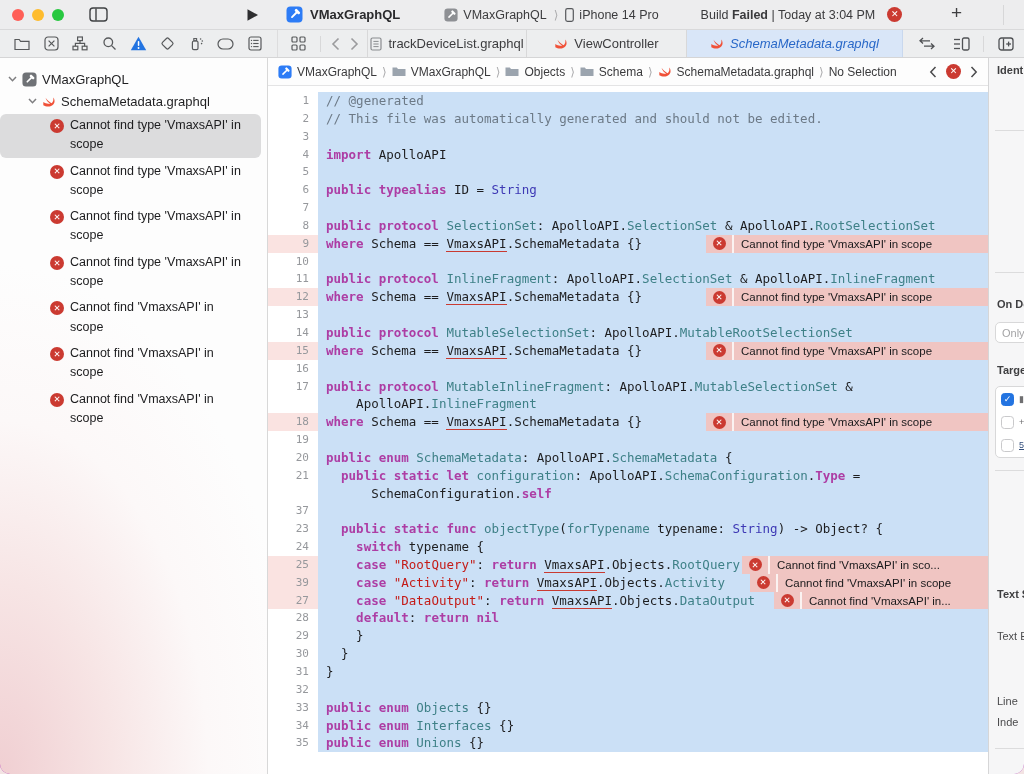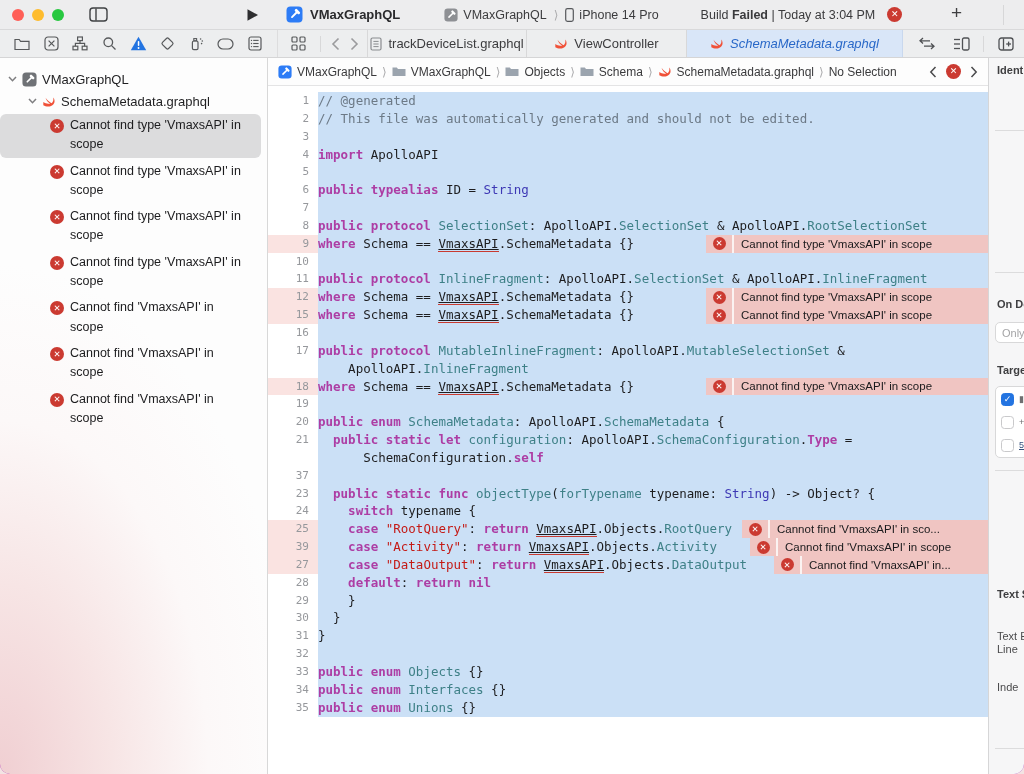--- a/index.html
+++ b/index.html
@@ -61,29 +61,29 @@
   .jb-item{display:flex;align-items:center;gap:5px;white-space:nowrap;}
   .jumpbar .crumb-sep{padding:0 5px;}
   .jb-right{margin-left:auto;display:flex;align-items:center;gap:9px;color:#3E3E40;}
   .codewrap{flex:1;position:relative;overflow:hidden;padding-top:6px;}
   .crow{display:flex;height:17.85px;position:relative;}
   .gut{width:50px;flex:none;text-align:right;padding-right:9px;font-family:"DejaVu Sans Mono",monospace;
     font-size:11px;color:#96989C;line-height:17.85px;}
   .crow.errrow .gut{background:#FAE3E1;}
   .crow.after .gut{color:#BFBFC3;}
   .cline{flex:1;white-space:pre;font-family:"DejaVu Sans Mono",monospace;font-size:12.5px;
-    line-height:17.85px;min-width:0;}
+    line-height:17.85px;padding-left:8px;min-width:0;}
   .cline.sel{background:#CBE0F6;}
   .tk-p{color:#1D1D1F;}
   .tk-k{color:#AD3DA4;font-weight:700;}
   .tk-t{color:#3E8087;}
   .tk-b{color:#3E39B5;}
   .tk-s{color:#C41A16;}
   .tk-c{color:#6C7986;}
-  .tk-u{color:#1D1D1F;border-bottom:1.6px solid #C93A31;text-decoration:underline;}
+  .tk-u{color:#1D1D1F;border-bottom:1.6px solid #C93A31;}
   .ann{position:absolute;right:0;top:0;height:17.85px;display:flex;align-items:center;
     background:#F0C5C2;font-size:11.5px;color:#1A1A1C;}
   .ann .abadge{width:26px;display:flex;justify-content:center;flex:none;}
   .ann .asep{width:2px;height:100%;background:#FBF3F2;flex:none;}
   .ann .atext{padding:0 8px 0 7px;white-space:nowrap;overflow:hidden;}
   
   .inspector{width:36px;flex:none;position:relative;background:#F6F6F7;border-left:1px solid #D6D6D7;
     overflow:hidden;}
   .insp-label{position:absolute;left:8px;font-size:11px;color:#4A4A4C;white-space:nowrap;}
   .insp-label.bold{font-weight:700;color:#3F3F41;}
@@ -490,20 +490,28 @@
               <span class="gut">12</span>
               <span class="cline sel"><span class="tk-k">where</span><span class="tk-p"> Schema == </span><span class="tk-u">VmaxsAPI</span><span class="tk-p">.SchemaMetadata {}</span></span>
               <div class="ann" style="width: 282px;">
                 <span class="abadge">
                   <span class="errdot" style="width: 13px; height: 13px;">✕</span>
                 </span>
                 <span class="asep"></span>
                 <span class="atext">Cannot find type 'VmaxsAPI' in scope</span>
               </div>
             </div>
+            <div class="crow">
+              <span class="gut">13</span>
+              <span class="cline sel"></span>
+            </div>
+            <div class="crow">
+              <span class="gut">14</span>
+              <span class="cline sel"><span class="tk-k">public</span><span class="tk-p"> </span><span class="tk-k">protocol</span><span class="tk-p"> </span><span class="tk-t">MutableSelectionSet</span><span class="tk-p">: ApolloAPI.</span><span class="tk-t">MutableRootSelectionSet</span></span>
+            </div>
             <div class="crow errrow">
               <span class="gut">15</span>
               <span class="cline sel"><span class="tk-k">where</span><span class="tk-p"> Schema == </span><span class="tk-u">VmaxsAPI</span><span class="tk-p">.SchemaMetadata {}</span></span>
               <div class="ann" style="width: 282px;">
                 <span class="abadge">
                   <span class="errdot" style="width: 13px; height: 13px;">✕</span>
                 </span>
                 <span class="asep"></span>
                 <span class="atext">Cannot find type 'VmaxsAPI' in scope</span>
               </div>
@@ -647,18 +655,18 @@
             <span>+</span>
           </div>
         <div class="cbrow">
             <span class="cb"></span>
             <span style="text-decoration:underline;color:#35507E;">5</span>
           </div>
       </div>
       <div class="insp-div" style="top:412px"></div>
       <div class="insp-label bold" style="top:530px">Text S</div>
       <div class="insp-label" style="top:572px">Text E</div>
-      <div class="insp-label" style="top:585px">Line</div>
-      <div class="insp-label" style="top:623px">Inde</div>
+      <div class="insp-label" style="top:637px">Line</div>
+      <div class="insp-label" style="top:658px">Inde</div>
       <div class="insp-div" style="top:690px"></div>
     </div>
   </div>
 </div>
 
 </body></html>

